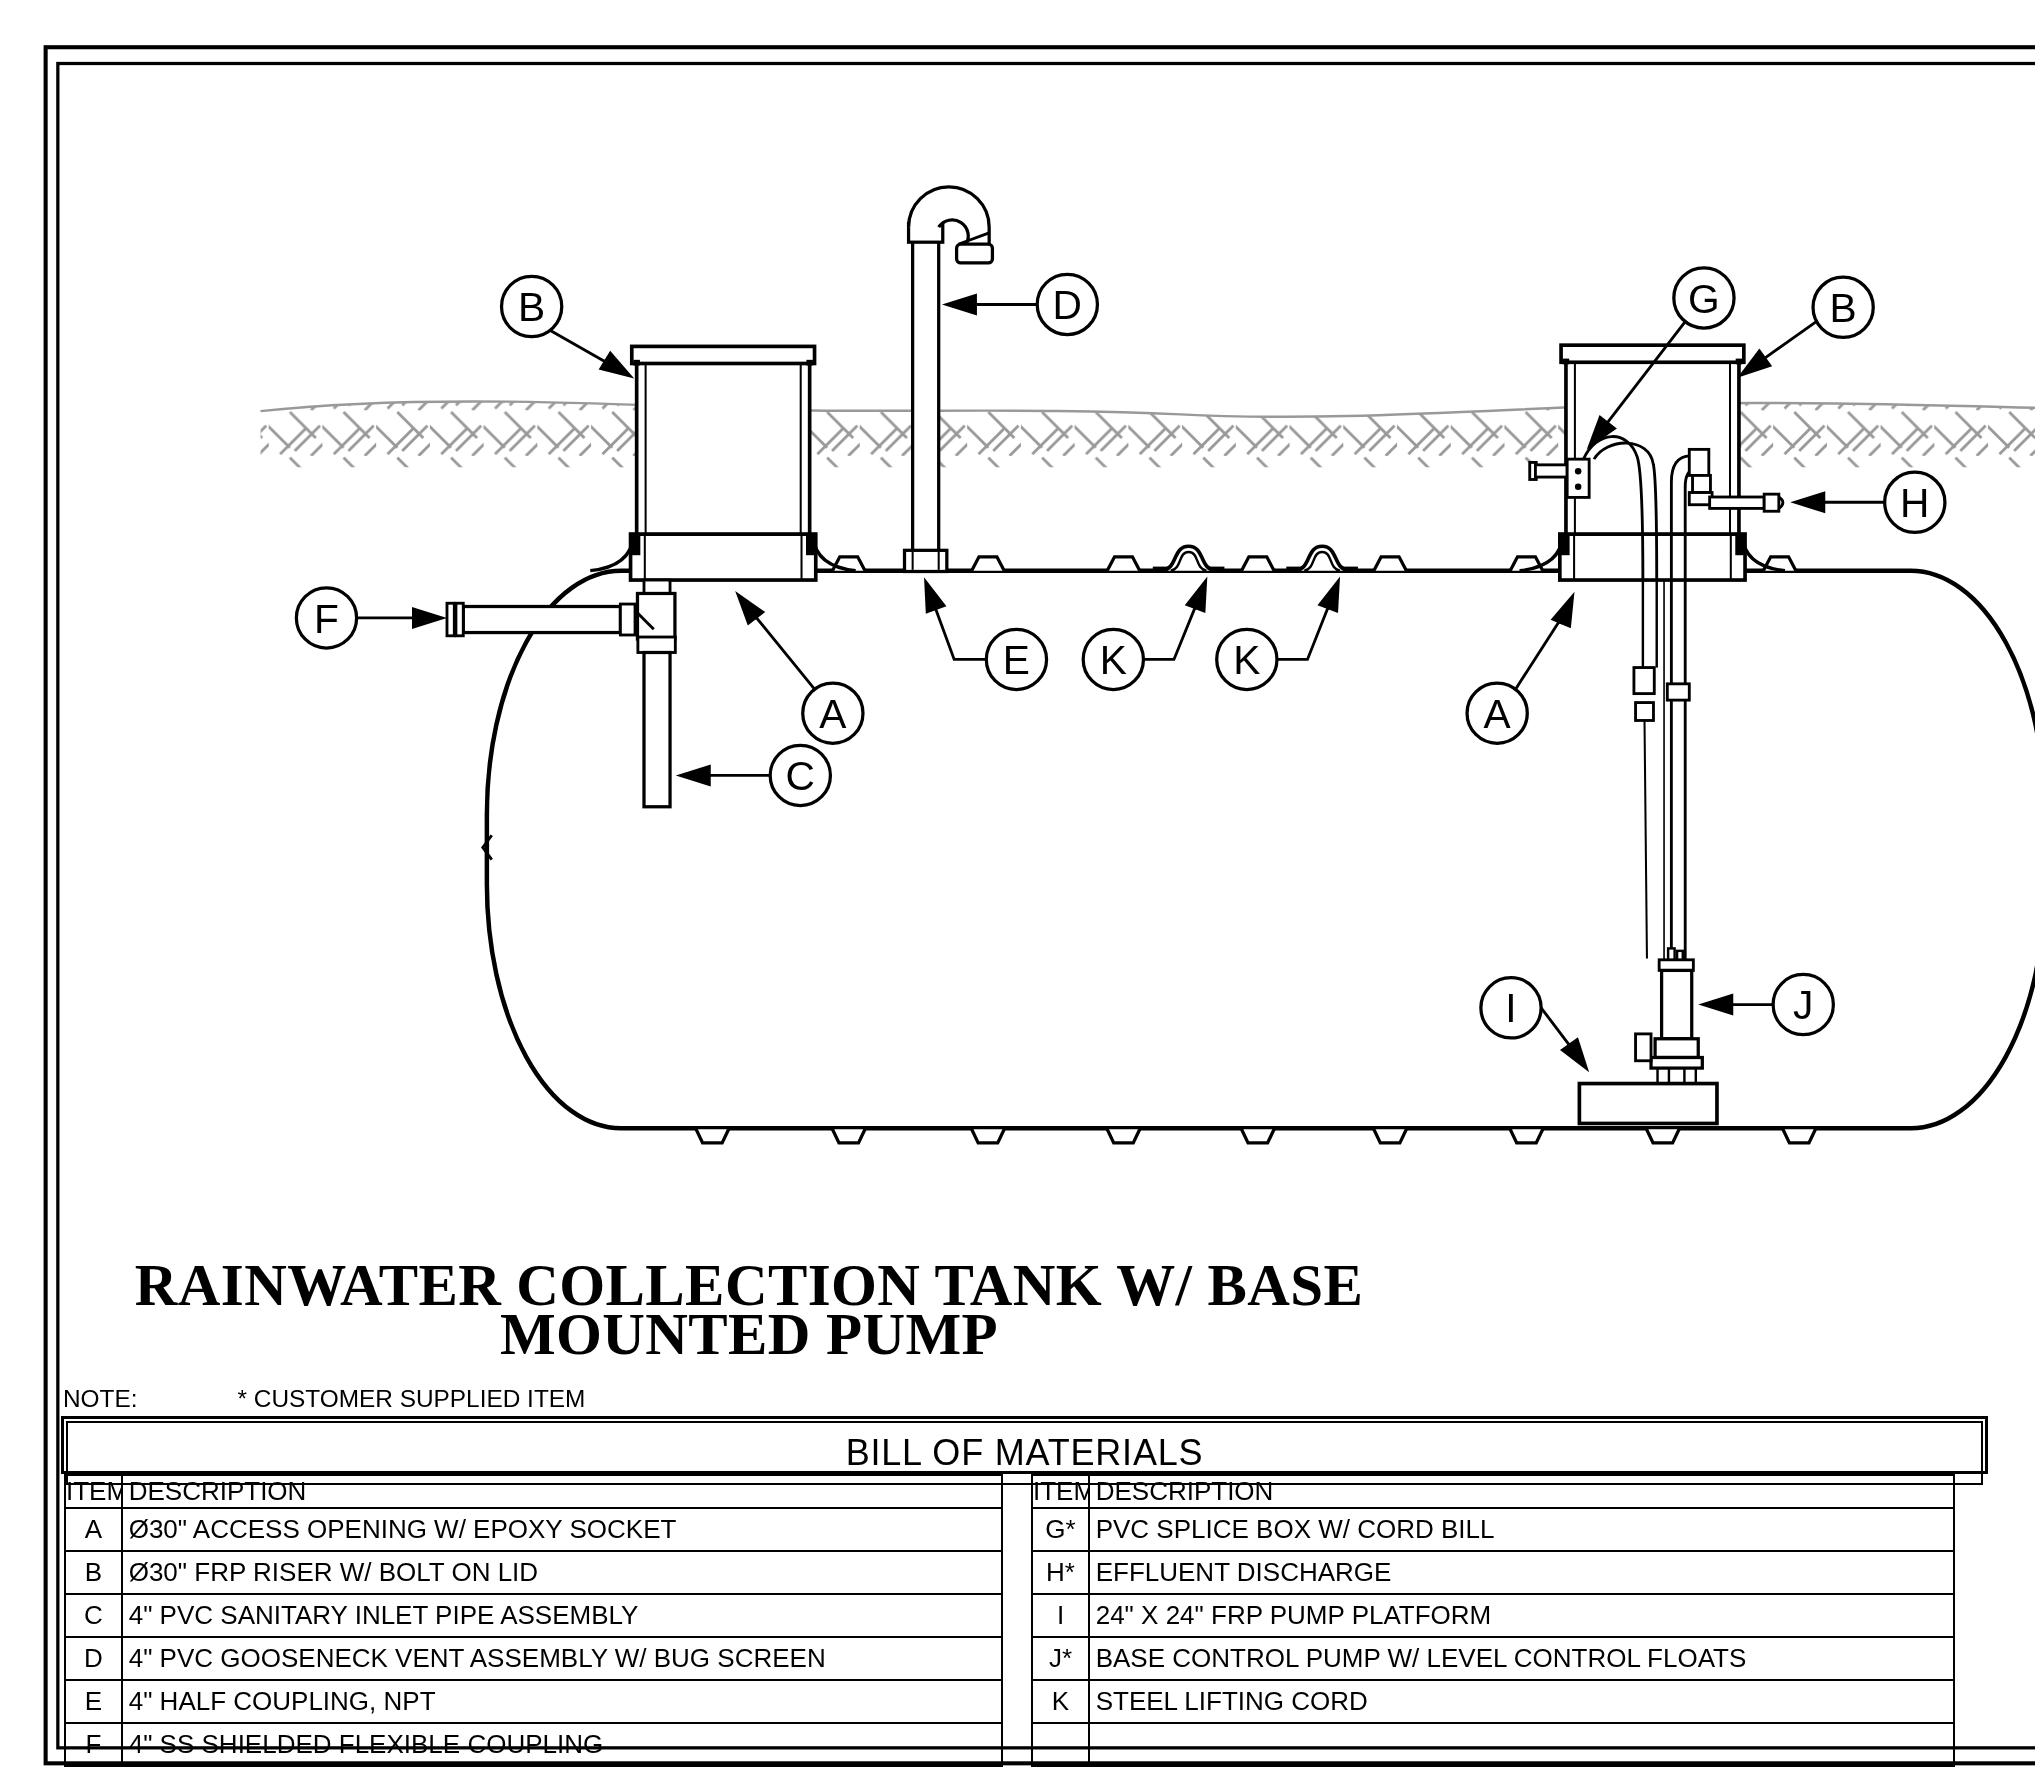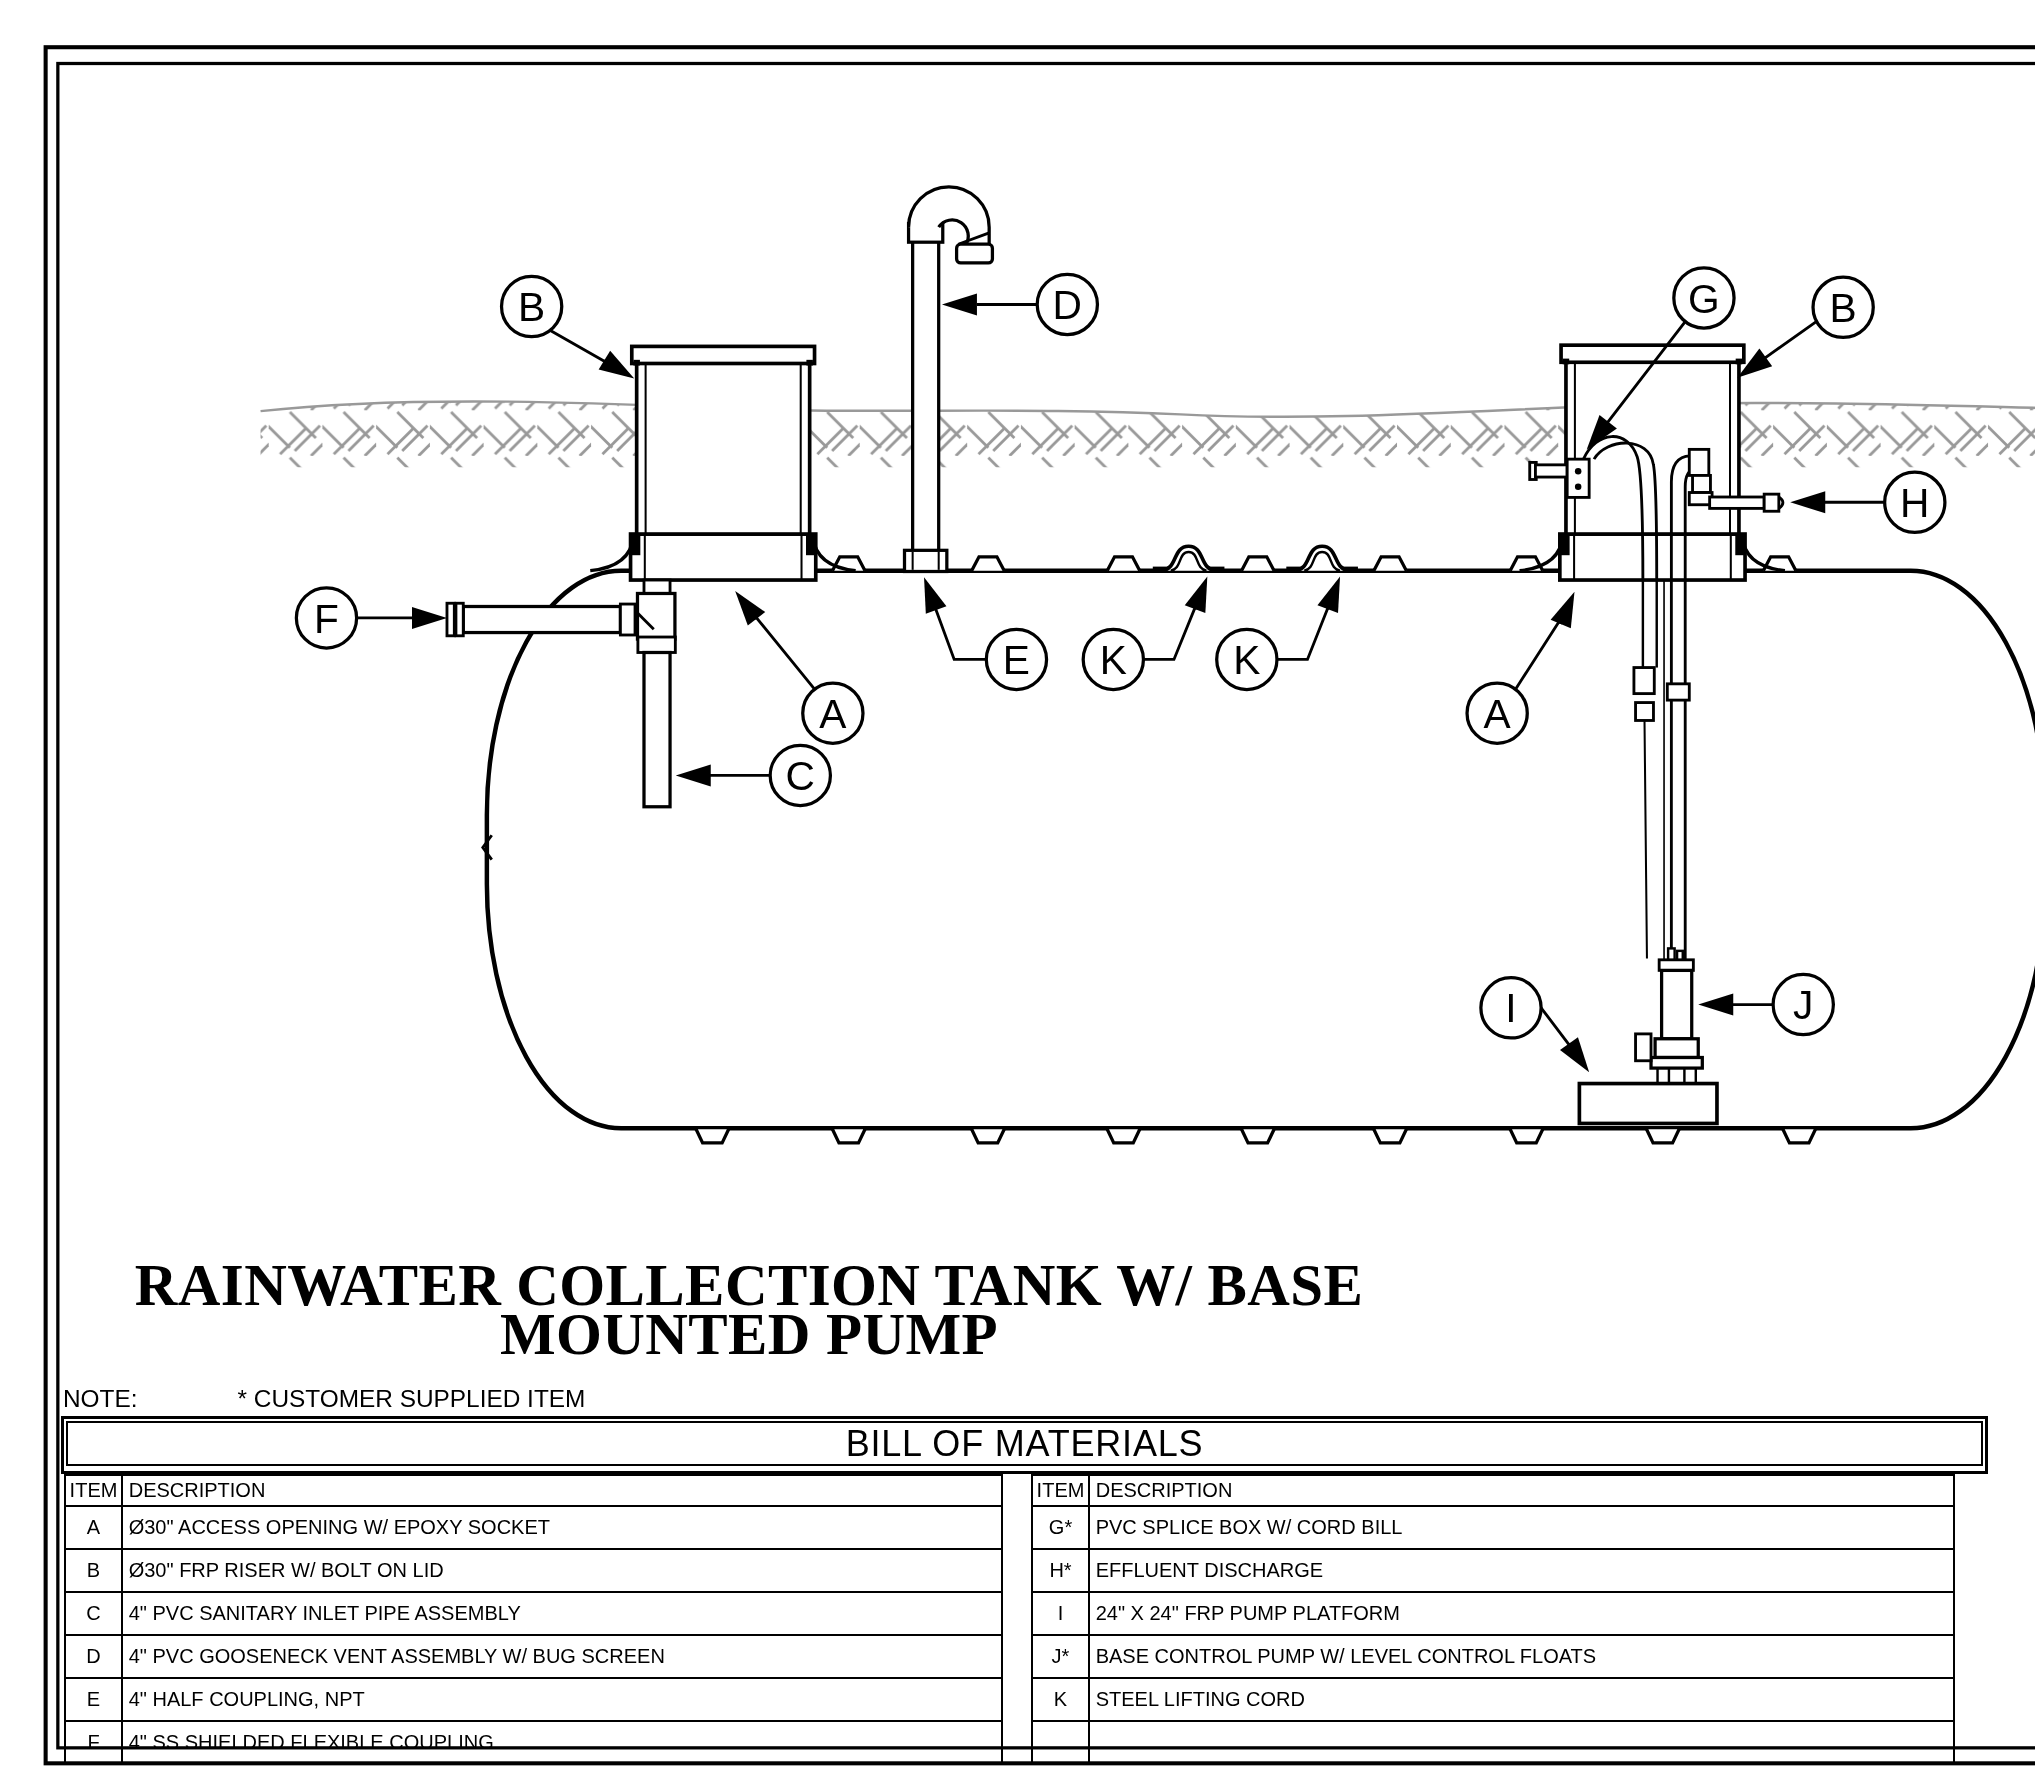--- a/index.html
+++ b/index.html
@@ -14,24 +14,24 @@
   .dwg-title { left:69px; top:1261px; width:1360px; text-align:center;
     font-family:"Liberation Serif", serif; font-weight:bold; font-size:59px; line-height:49px; letter-spacing:0.4px; }
 
   
   .note { left:63px; top:1385px; font-size:24.4px; white-space:nowrap; }
   .note .note-label { display:inline-block; }
   .note .note-text { display:inline-block; margin-left:100px; }
 
   
   .bom-header-outer { left:61px; top:1416px; width:1927px; height:58px; border:3.3px solid #000; }
-  .bom-header-inner { left:66px; top:1421px; width:1917px; height:45px; border:2.4px solid #000;
+  .bom-header-inner { left:66px; top:1421px; width:1917px; height:64px; border:2.4px solid #000;
     display:flex; align-items:center; justify-content:center; font-size:36px; letter-spacing:0.8px; }
   table.bom { position:absolute; border-collapse:collapse; table-layout:fixed; }
-  table.bom th, table.bom td { border:2.8px solid #000; font-size:20px; font-weight:normal;
+  table.bom th, table.bom td { border:2.8px solid #000; font-size:26px; font-weight:normal;
     padding:0 5.7px; white-space:nowrap; overflow:hidden; text-align:left; vertical-align:middle; }
   table.bom th { height:31px; }
   table.bom td { height:43px; }
   table.bom .col-item { width:57px; text-align:center; padding:0; }
   table.bom-left  { left:64px;  top:1474px; width:939px; }
   table.bom-right { left:1031px; top:1474px; width:924px; }
 </style>
 </head>
 <body>
 

